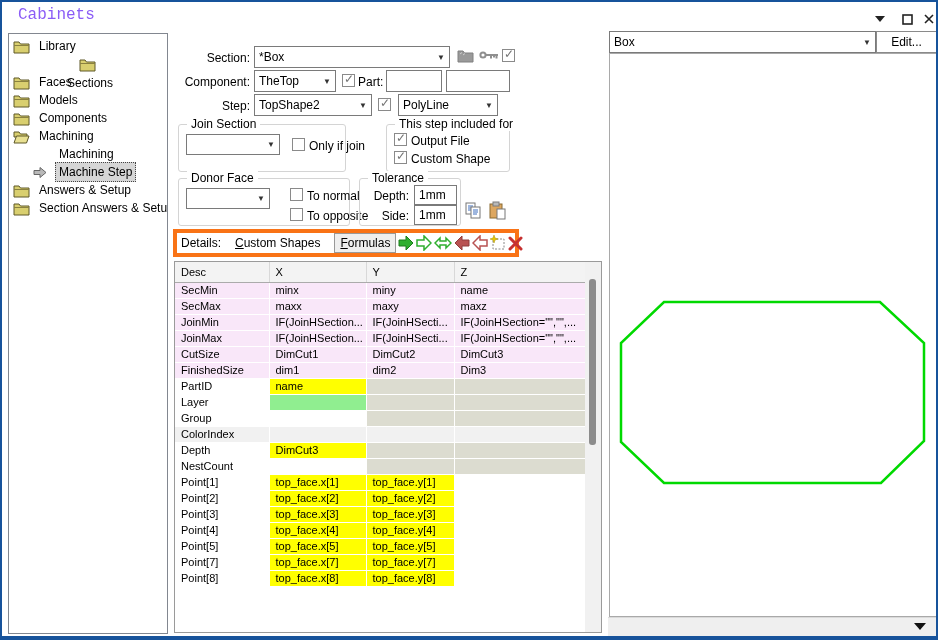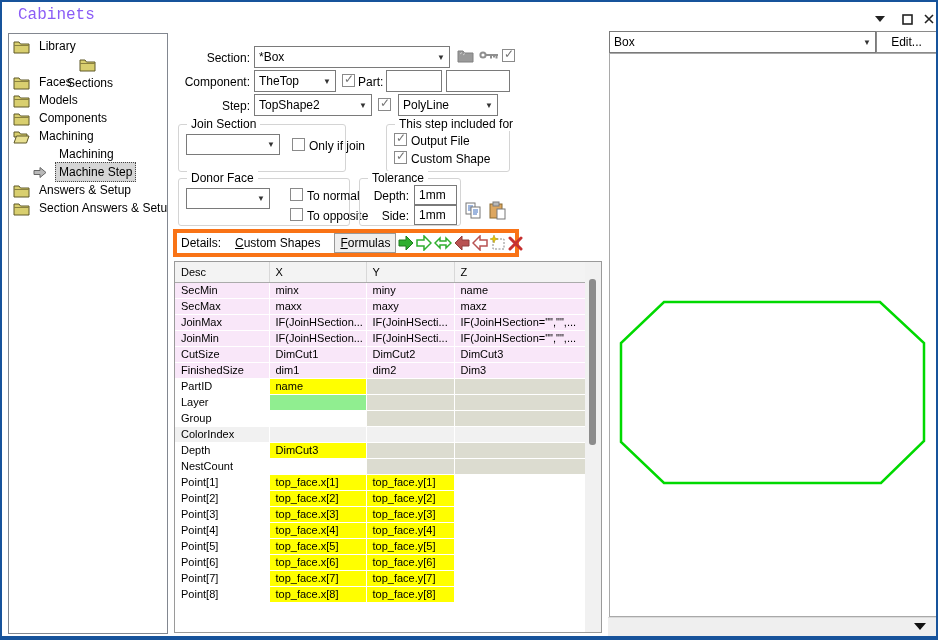--- a/index.html
+++ b/index.html
@@ -321,32 +321,32 @@
             <td class="c-pink">miny</td>
             <td class="c-pink">name</td>
           </tr>
           <tr>
             <td class="c-pink">SecMax</td>
             <td class="c-pink">maxx</td>
             <td class="c-pink">maxy</td>
             <td class="c-pink">maxz</td>
           </tr>
           <tr>
+            <td class="c-pink">JoinMin</td>
+            <td class="c-pink">IF(JoinHSection...</td>
+            <td class="c-pink">IF(JoinHSecti...</td>
+            <td class="c-pink">IF(JoinHSection="","",...</td>
+          </tr>
+          <tr>
             <td class="c-pink">JoinMax</td>
             <td class="c-pink">IF(JoinHSection...</td>
             <td class="c-pink">IF(JoinHSecti...</td>
             <td class="c-pink">IF(JoinHSection="","",...</td>
           </tr>
           <tr>
-            <td class="c-pink">JoinMin</td>
-            <td class="c-pink">IF(JoinHSection...</td>
-            <td class="c-pink">IF(JoinHSecti...</td>
-            <td class="c-pink">IF(JoinHSection="","",...</td>
-          </tr>
-          <tr>
             <td class="c-pink">CutSize</td>
             <td class="c-pink">DimCut1</td>
             <td class="c-pink">DimCut2</td>
             <td class="c-pink">DimCut3</td>
           </tr>
           <tr>
             <td class="c-pink">FinishedSize</td>
             <td class="c-pink">dim1</td>
             <td class="c-pink">dim2</td>
             <td class="c-pink">Dim3</td>
@@ -408,26 +408,20 @@
           <tr>
             <td class="c-white">Point[4]</td>
             <td class="c-yellow">top_face.x[4]</td>
             <td class="c-yellow">top_face.y[4]</td>
             <td class="c-white"></td>
           </tr>
           <tr>
             <td class="c-white">Point[5]</td>
             <td class="c-yellow">top_face.x[5]</td>
             <td class="c-yellow">top_face.y[5]</td>
-            <td class="c-white"></td>
-          </tr>
-          <tr>
-            <td class="c-white">Point[6]</td>
-            <td class="c-yellow">top_face.x[6]</td>
-            <td class="c-yellow">top_face.y[6]</td>
             <td class="c-white"></td>
           </tr>
           <tr>
             <td class="c-white">Point[7]</td>
             <td class="c-yellow">top_face.x[7]</td>
             <td class="c-yellow">top_face.y[7]</td>
             <td class="c-white"></td>
           </tr>
           <tr>
             <td class="c-white">Point[8]</td>

